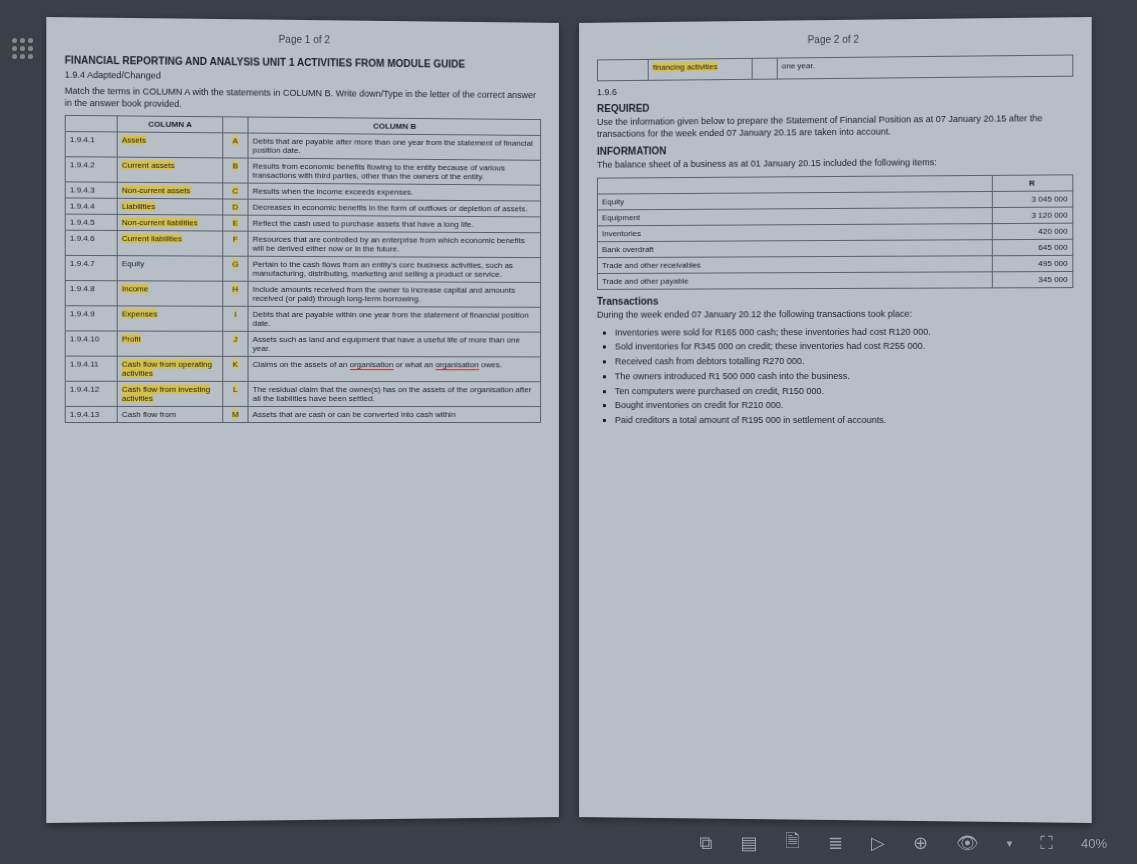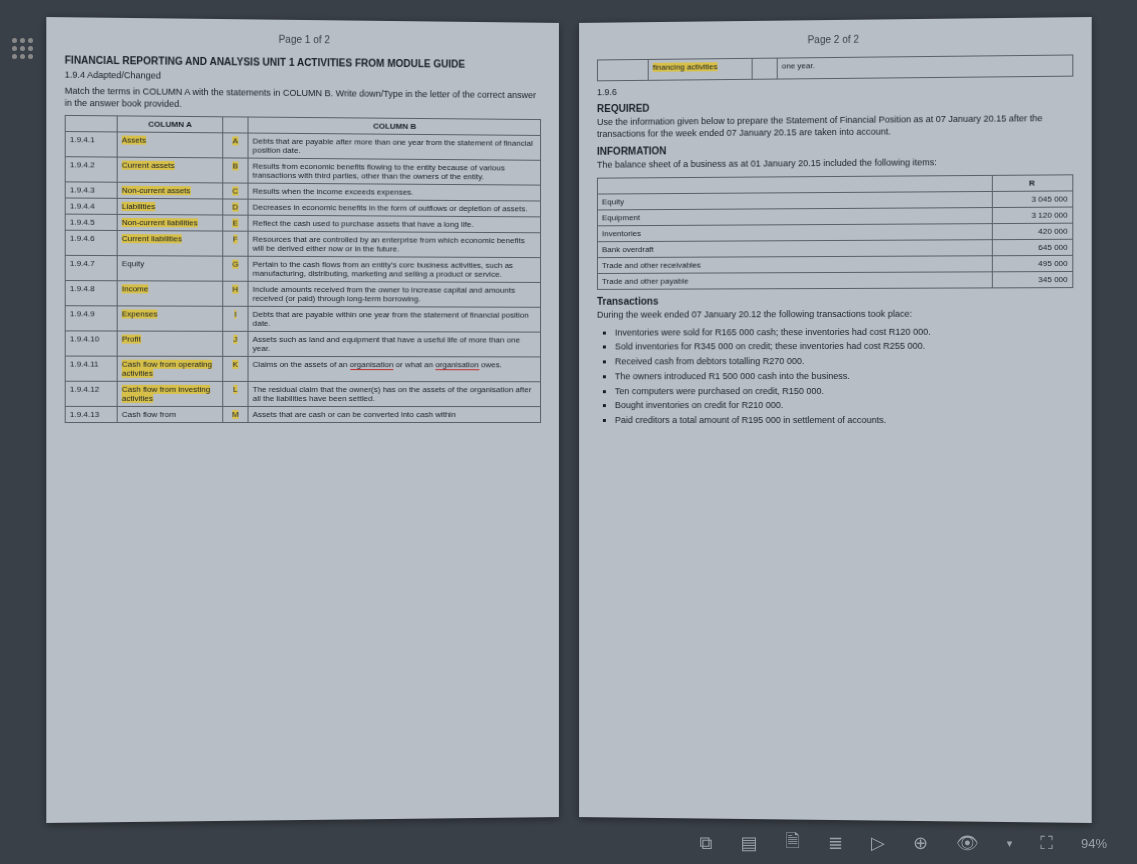--- a/index.html
+++ b/index.html
@@ -290,14 +290,14 @@
 <div class="toolbar">
   <span>⧉</span>
   <span>▤</span>
   <span>🗎</span>
   <span>≣</span>
   <span>▷</span>
   <span>⊕</span>
   <span>👁</span>
   <span style="font-size:11px">▾</span>
   <span>⛶</span>
-  <span style="font-size:13px">94%</span>
+  <span style="font-size:13px">40%</span>
 </div>
 
 </body></html>

